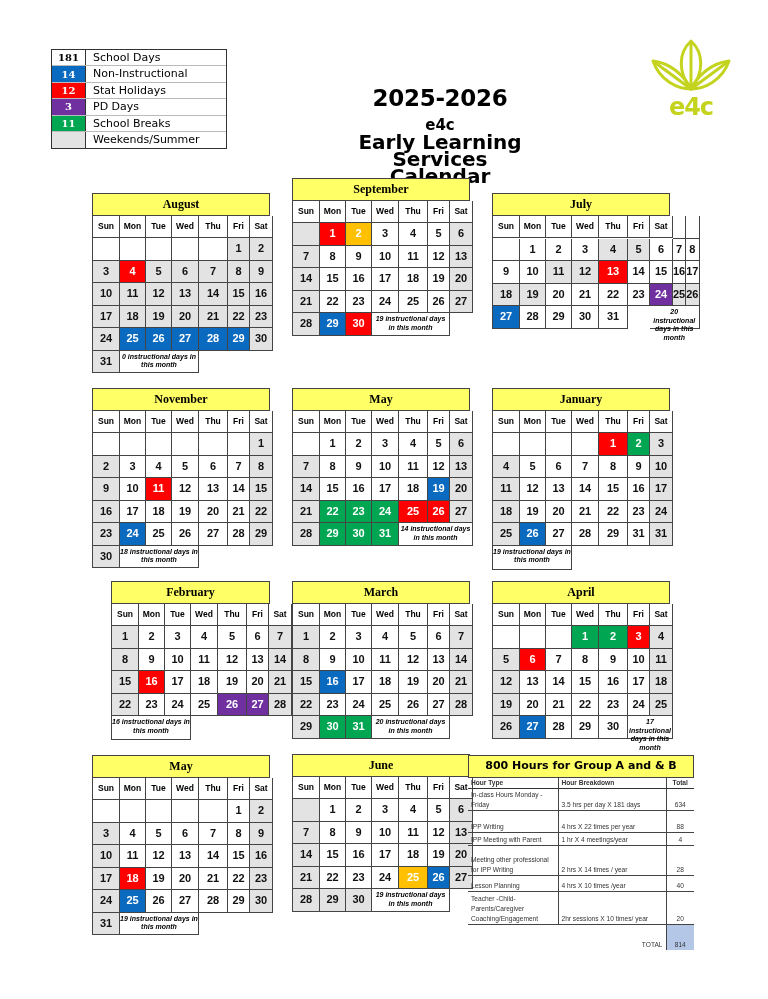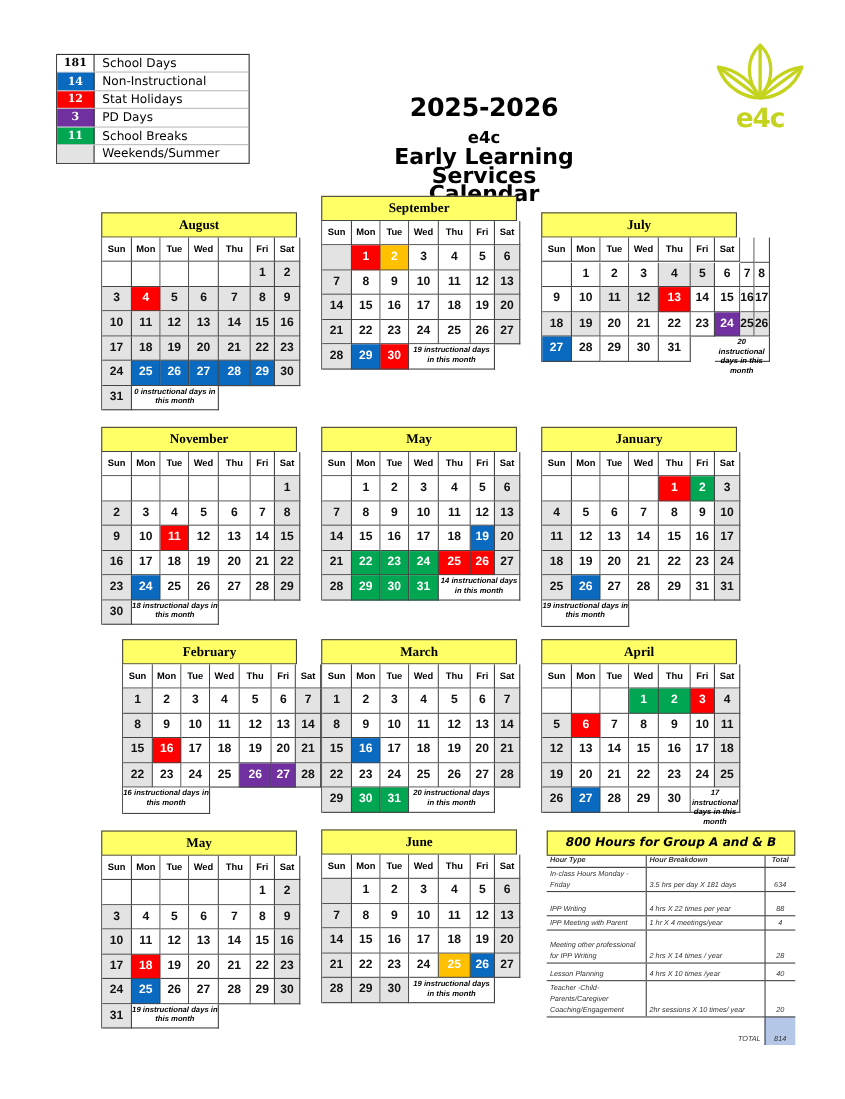--- a/index.html
+++ b/index.html
@@ -37,21 +37,21 @@
   .cell.we { background: #e3e3e3; }
   .cell.ni { background: #0a6abf; color: #fff; }
   .cell.stat { background: #ff0000; color: #fff; }
   .cell.pd { background: #7030a0; color: #fff; }
   .cell.br { background: #00a651; color: #fff; }
   .cell.fl { background: #ffc000; color: #fff; }
   .note { border-right: 1.5px solid #444; border-bottom: 1.5px solid #444; font-size: 7px; font-style: italic; font-weight: bold;
     text-align: center; line-height: 8.5px; padding-top: 2px; background: #fff; }
 
   
-  .hours { position: absolute; left: 497px; top: 755px; width: 226px; font-style: italic; }
+  .hours { position: absolute; left: 468px; top: 755px; width: 226px; }
   .hours-title { height: 23px; background: #ffff66; border: 1.5px solid #444; text-align: center;
     font-family: "DejaVu Sans", sans-serif; font-weight: bold; font-size: 11px; line-height: 20px; }
   .htable { width: 226px; border-collapse: collapse; font-size: 6.6px; color: #333; }
   .htable th { text-align: left; font-weight: bold; border-bottom: 1.5px solid #333; padding: 1px 3px; height: 10px; }
   .htable td { padding: 0 3px; vertical-align: bottom; border-bottom: 1px solid #444; line-height: 10px; }
   .htable td.c1 { width: 90px; }
   .htable td.c2 { width: 108px; border-left: 1.5px solid #444; border-right: 1.5px solid #444; }
   .htable td.c3 { text-align: center; }
   .htable tr.total td { border-bottom: none; }
   .htable td.total-val { background: #b4c7e7; text-align: center; }

